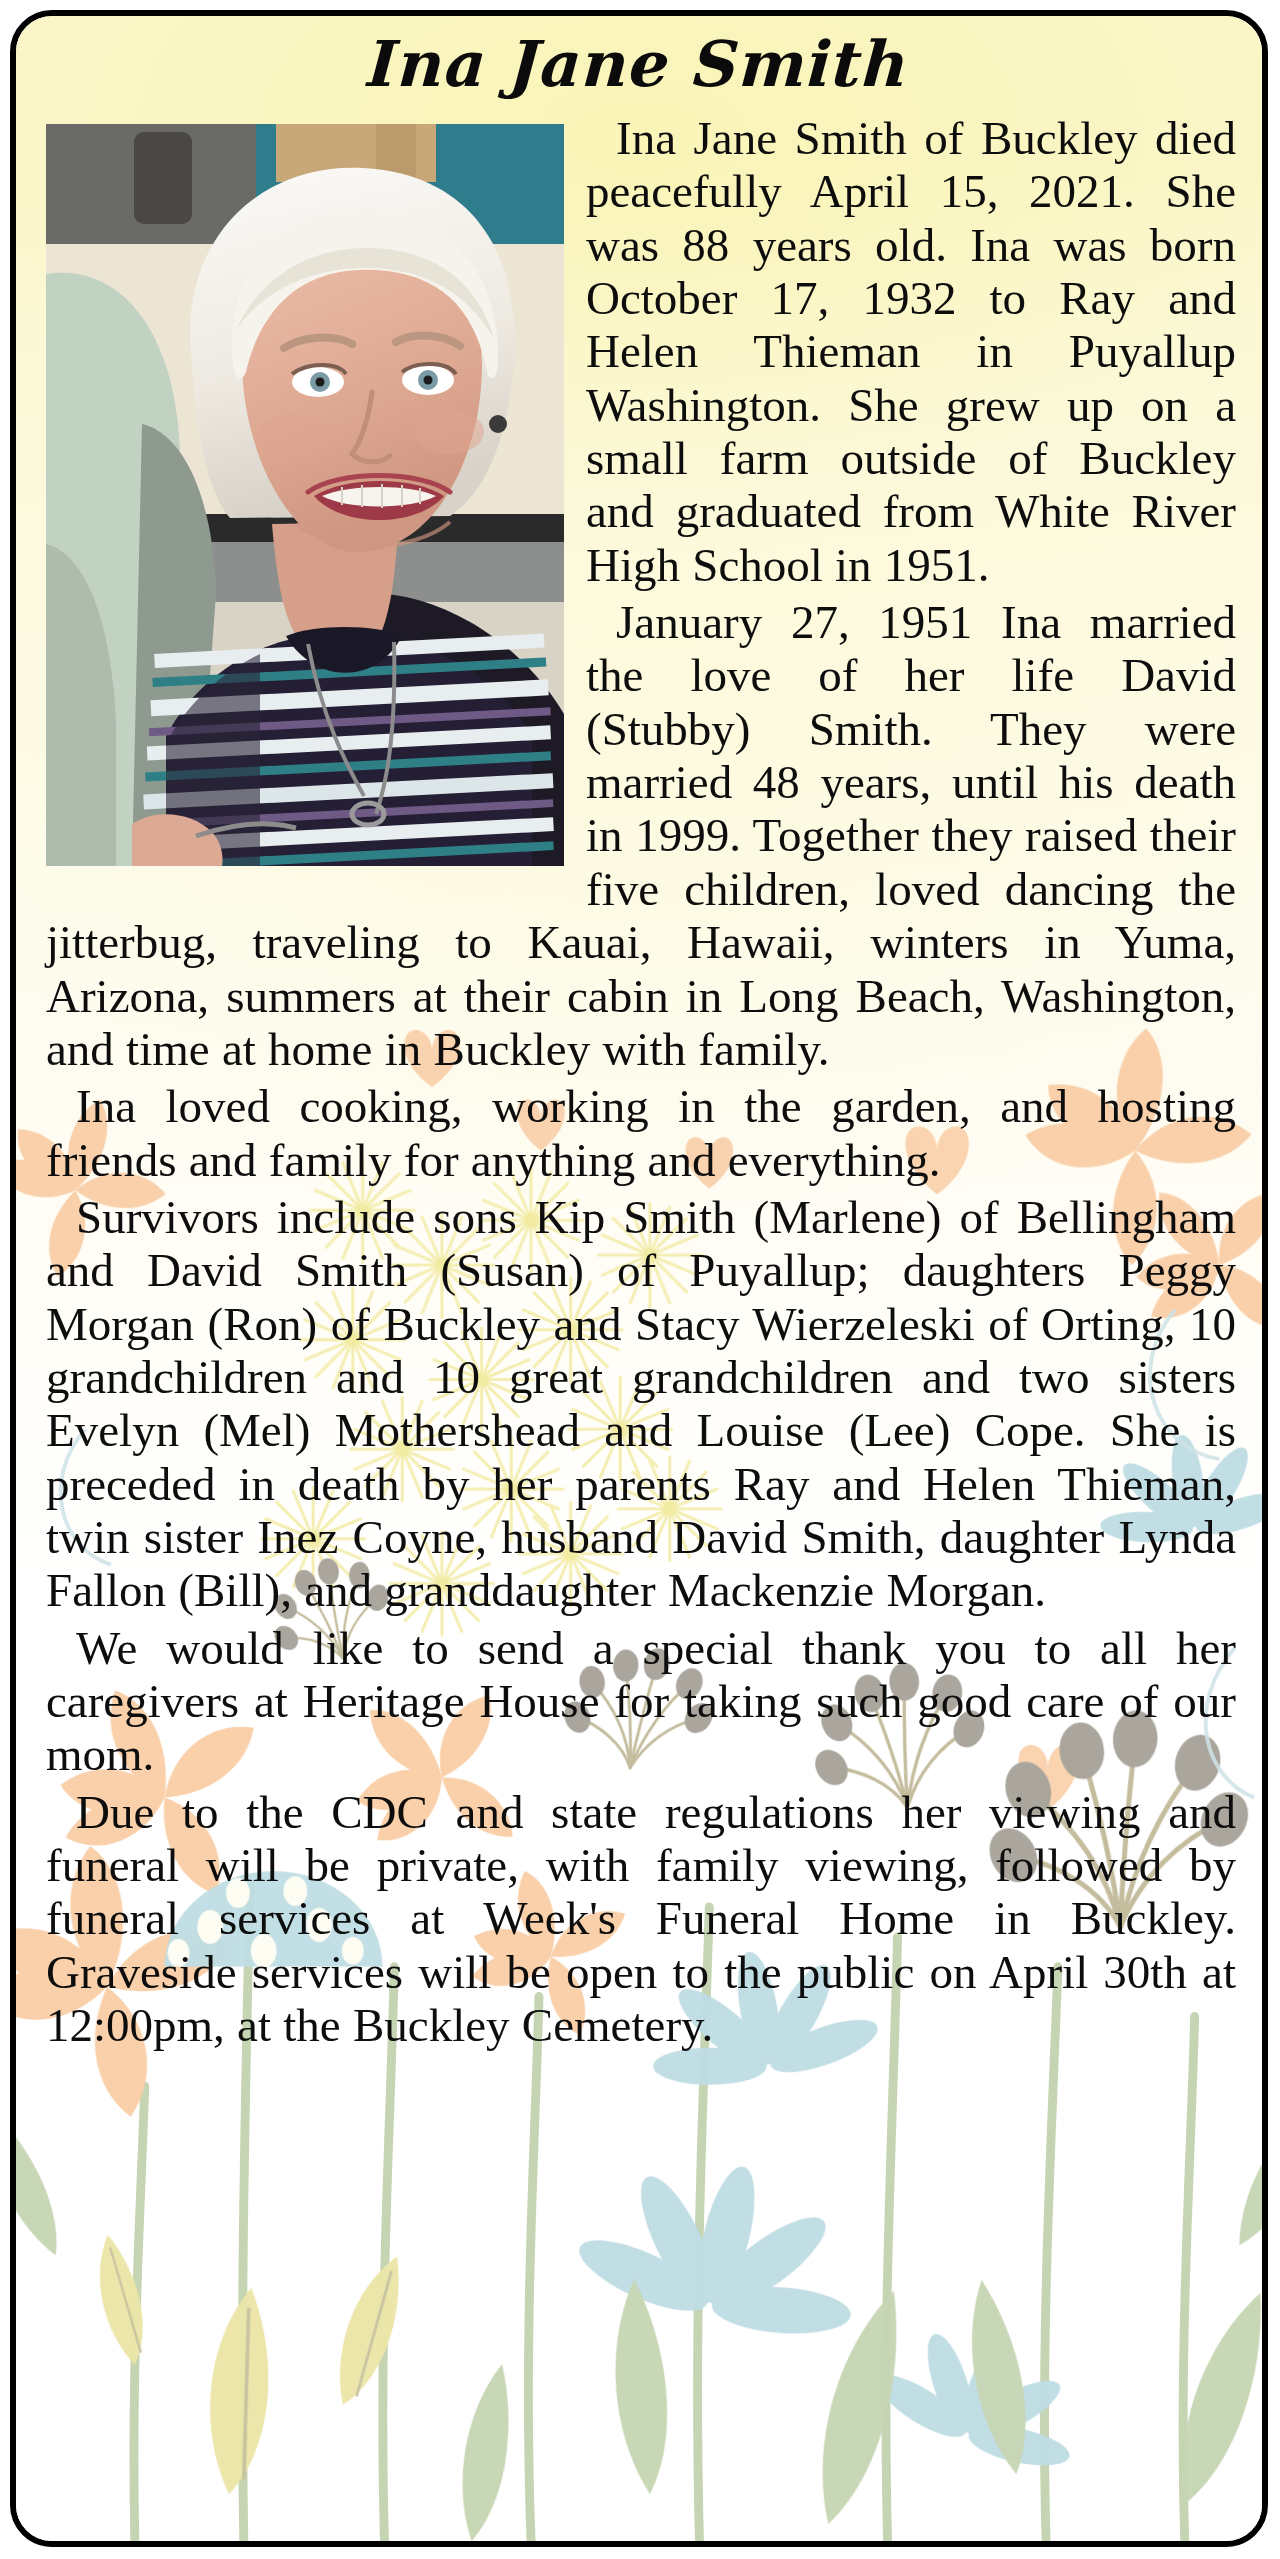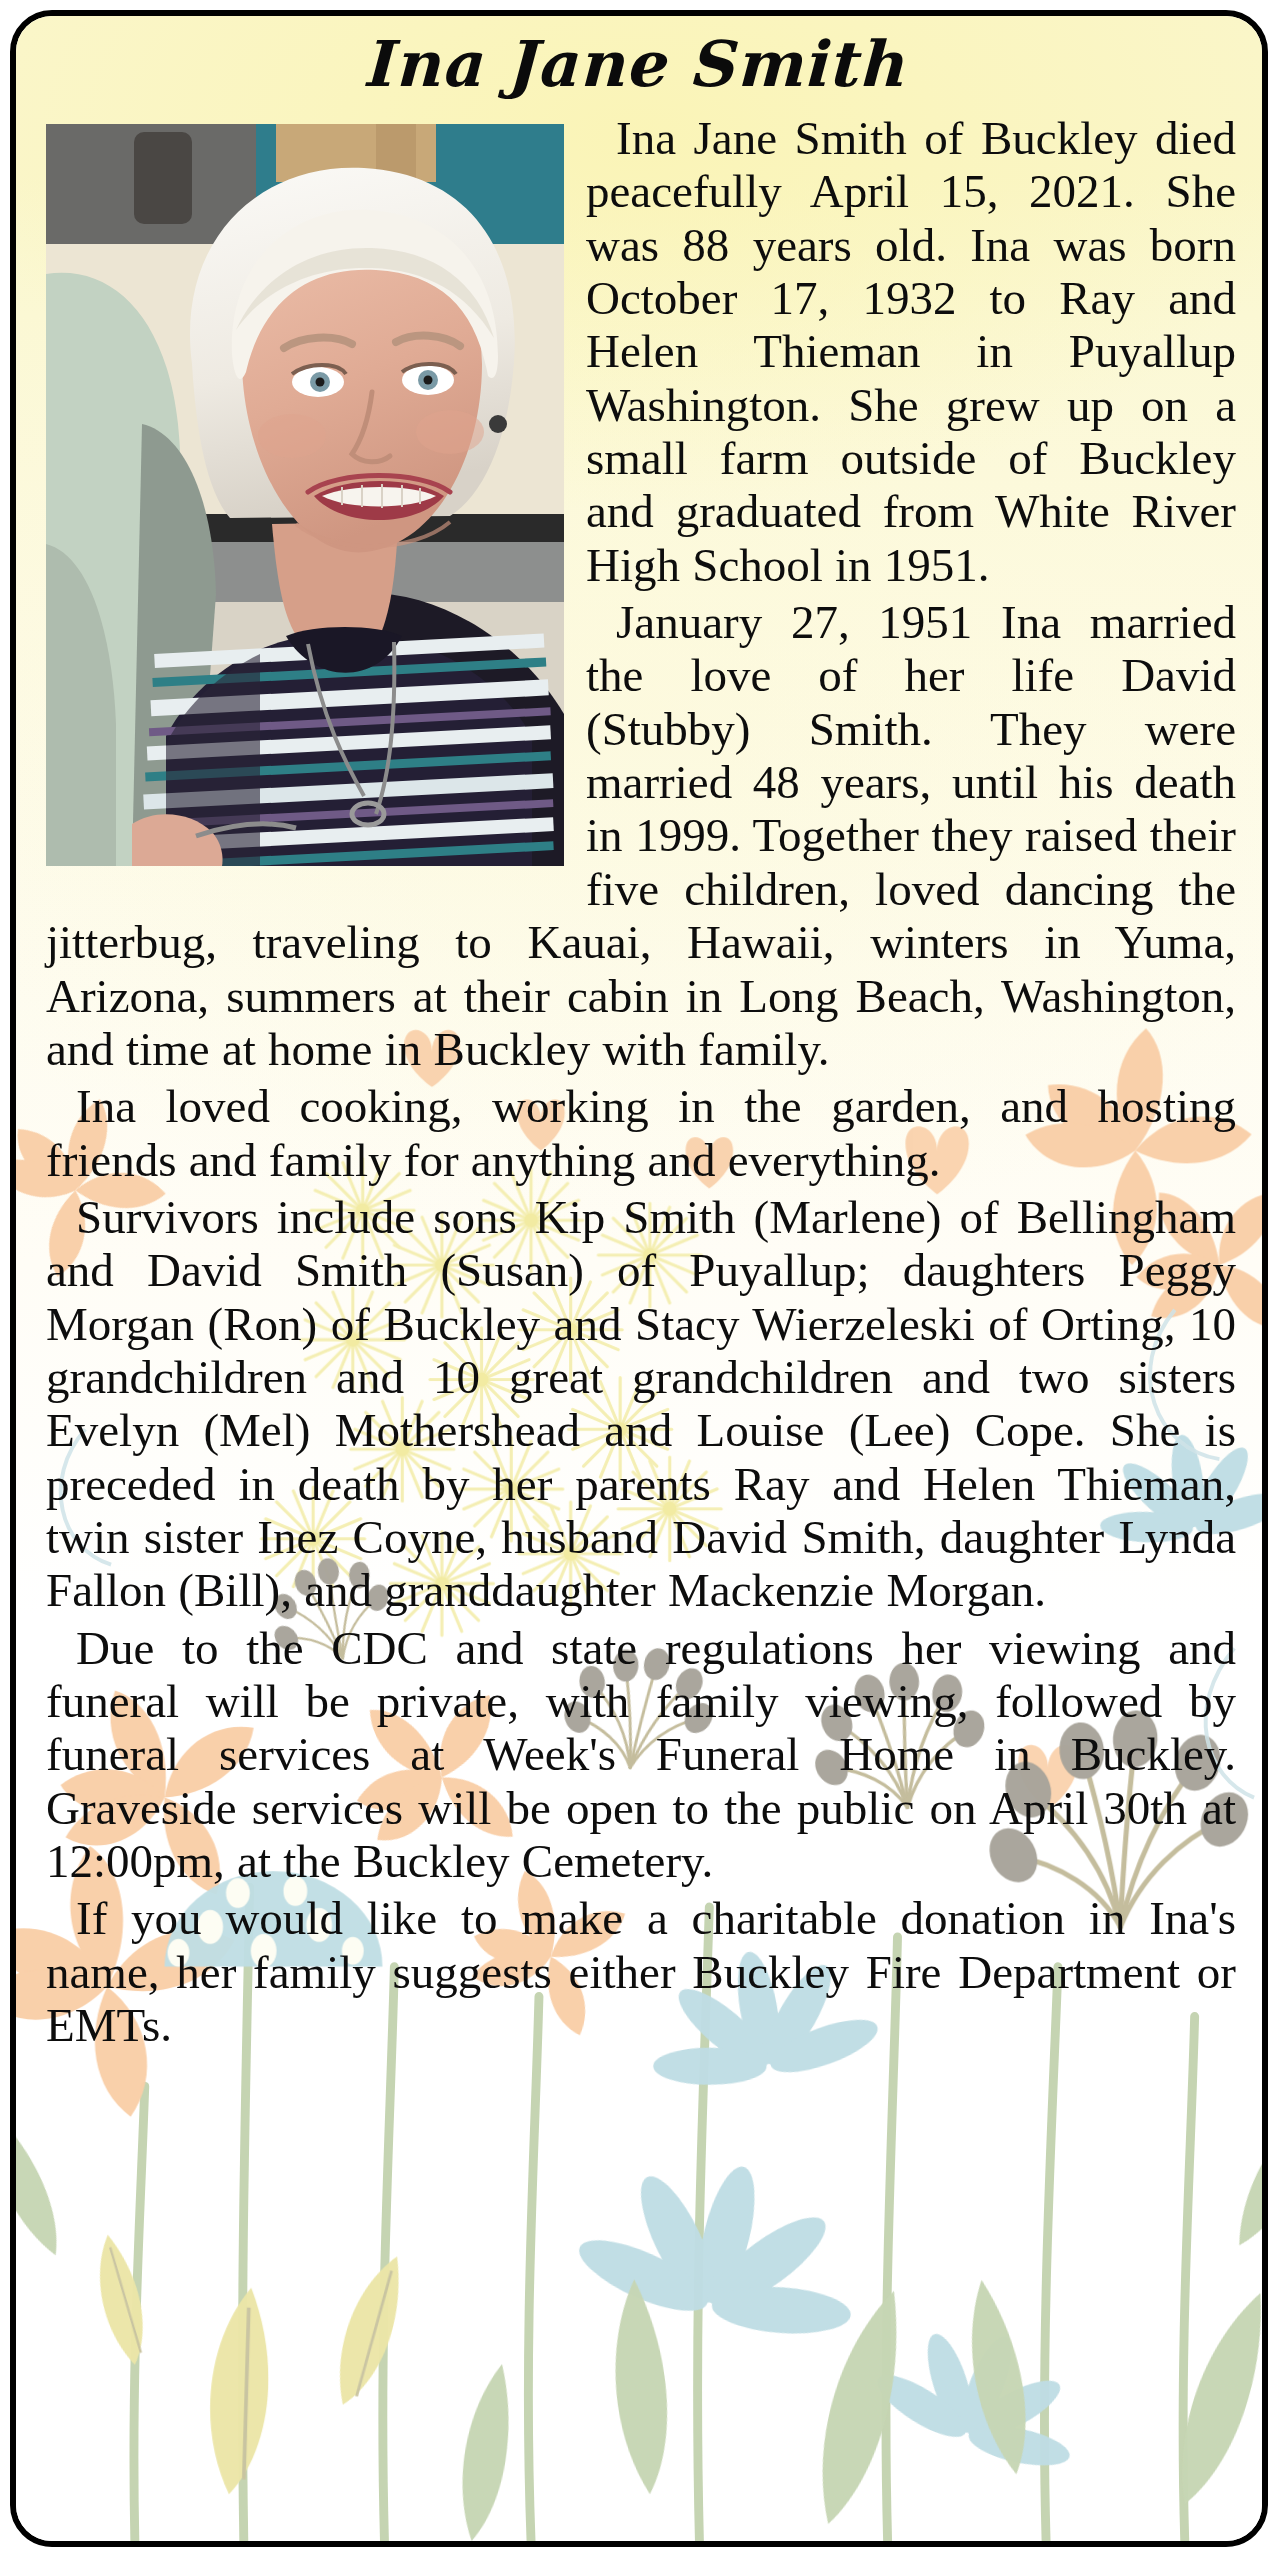--- a/index.html
+++ b/index.html
@@ -403,17 +403,17 @@
             <path d="M150,712 C186,700 220,696 250,704" stroke="#8c8c8c" stroke-width="5" fill="none"></path>
           </g>
         </svg>
       </div>
     </div>
 
     <p class="obit-para">Ina Jane Smith of Buckley died peacefully April 15, 2021.  She was 88 years old. Ina was born October 17, 1932 to Ray and Helen Thieman in Puyallup Washington. She grew up on a small farm outside of Buckley and graduated from White River High School in 1951.</p>
     <p class="obit-para">January 27, 1951 Ina married the love of her life David (Stubby) Smith. They were married 48 years, until his death in 1999. Together they raised their five children, loved dancing the jitterbug, traveling to Kauai, Hawaii, winters in Yuma, Arizona, summers at their cabin in Long Beach, Washington, and time at home in Buckley with family.</p>
     <p class="obit-para">Ina loved cooking, working in the garden, and hosting friends and family for anything and everything.</p>
     <p class="obit-para">Survivors include sons Kip Smith (Marlene) of Bellingham and David Smith (Susan) of Puyallup; daughters Peggy Morgan (Ron) of Buckley and Stacy Wierzeleski of Orting, 10 grandchildren and 10 great grandchildren and two sisters Evelyn (Mel) Mothershead and Louise (Lee) Cope. She is preceded in death by her parents Ray and Helen Thieman, twin sister Inez Coyne, husband David Smith, daughter Lynda Fallon (Bill), and granddaughter Mackenzie Morgan.</p>
+    <p class="obit-para">We would like to send a special thank you to all her caregivers at Heritage House for taking such good care of our mom.</p>
     <p class="obit-para">Due to the CDC and state regulations her viewing and funeral will be private, with family viewing, followed by funeral services at Week's Funeral Home in Buckley.  Graveside services will be open to the public on April 30th at 12:00pm, at the Buckley Cemetery.</p>
-    <p class="obit-para">If you would like to make a charitable donation in Ina's name, her family suggests either Buckley Fire Department or EMTs.</p>
 
   </div>
 </div>
 
 </body></html>

